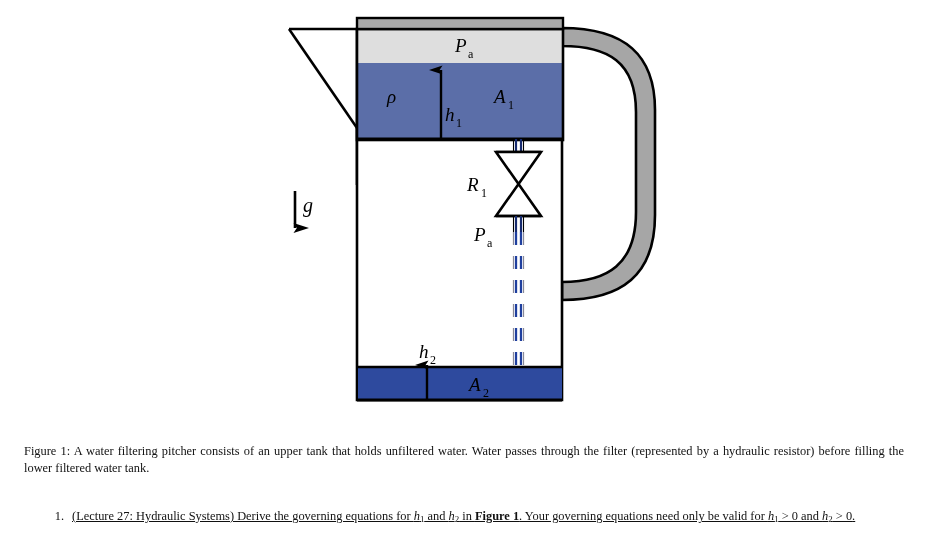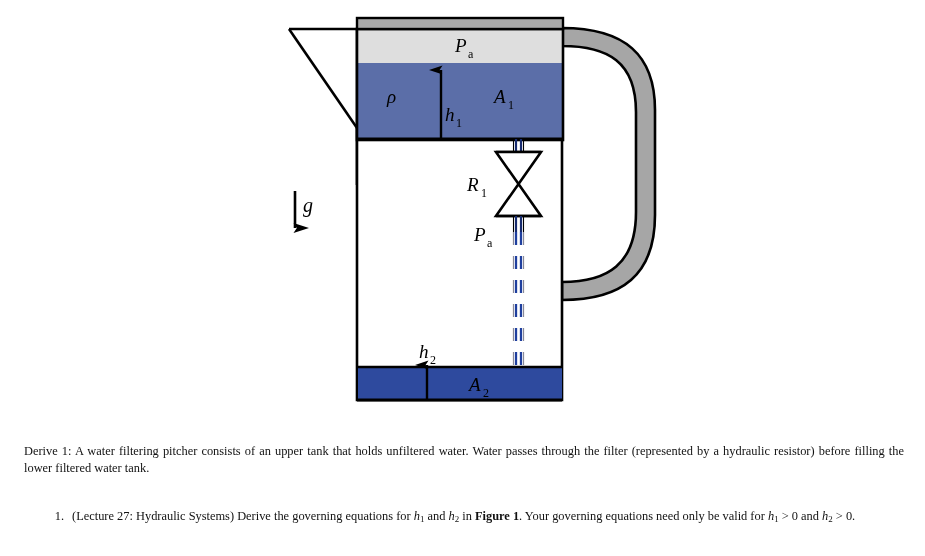--- a/index.html
+++ b/index.html
@@ -29,21 +29,21 @@
   #problem-list{
     position:absolute;
     left:24px;top:508px;width:880px;
     font-family:"Liberation Serif", serif;
     font-size:12.4px;
     line-height:17px;
     color:#111111;
   }
   .prob-row{display:flex;align-items:flex-start;}
   .prob-num{width:40px;text-align:right;padding-right:8px;flex:none;}
-  .prob-body{flex:1;text-align:justify;}
+  .prob-body{flex:1;text-align:justify;text-decoration:underline;}
   .mi{font-style:italic;}
   .sub{font-size:0.72em;vertical-align:-0.28em;font-style:normal;}
   .bf{font-weight:bold;}
   .nowrap{white-space:nowrap;}
 </style>
 </head>
 <body>
 
 <div id="figure-area">
   <svg id="figure-svg" width="925" height="430" viewBox="0 0 925 430">
@@ -163,21 +163,21 @@
       <text x="419" y="358" font-size="19" font-style="italic">h</text>
       <text x="430" y="364" font-size="12" font-style="normal">2</text>
 
       <text x="469" y="391" font-size="19" font-style="italic">A</text>
       <text x="483" y="397" font-size="12" font-style="normal">2</text>
     </g>
   </svg>
 </div>
 
 <div class="cap" id="caption">
-  <span>Derive 1:</span>
+  <span>Figure 1:</span>
   <span>A water filtering pitcher consists of an upper tank that holds unfiltered water. Water passes through the filter (represented by a hydraulic resistor) before filling the lower filtered water tank.</span>
 </div>
 
 <div id="problem-list">
   <div class="prob-row">
     <div class="prob-num">1.</div>
     <div class="prob-body"><span>(Lecture 27: Hydraulic Systems) Derive the governing equations for </span><span class="nowrap"><span class="mi">h</span><span class="sub">1</span></span><span> and </span><span class="nowrap"><span class="mi">h</span><span class="sub">2</span></span><span> in </span><span class="bf">Figure 1</span><span>. Your governing equations need only be valid for </span><span class="nowrap"><span class="mi">h</span><span class="sub">1</span><span> &gt; 0</span></span><span> and </span><span class="nowrap"><span class="mi">h</span><span class="sub">2</span><span> &gt; 0</span></span><span>.</span></div>
   </div>
 </div>
 

